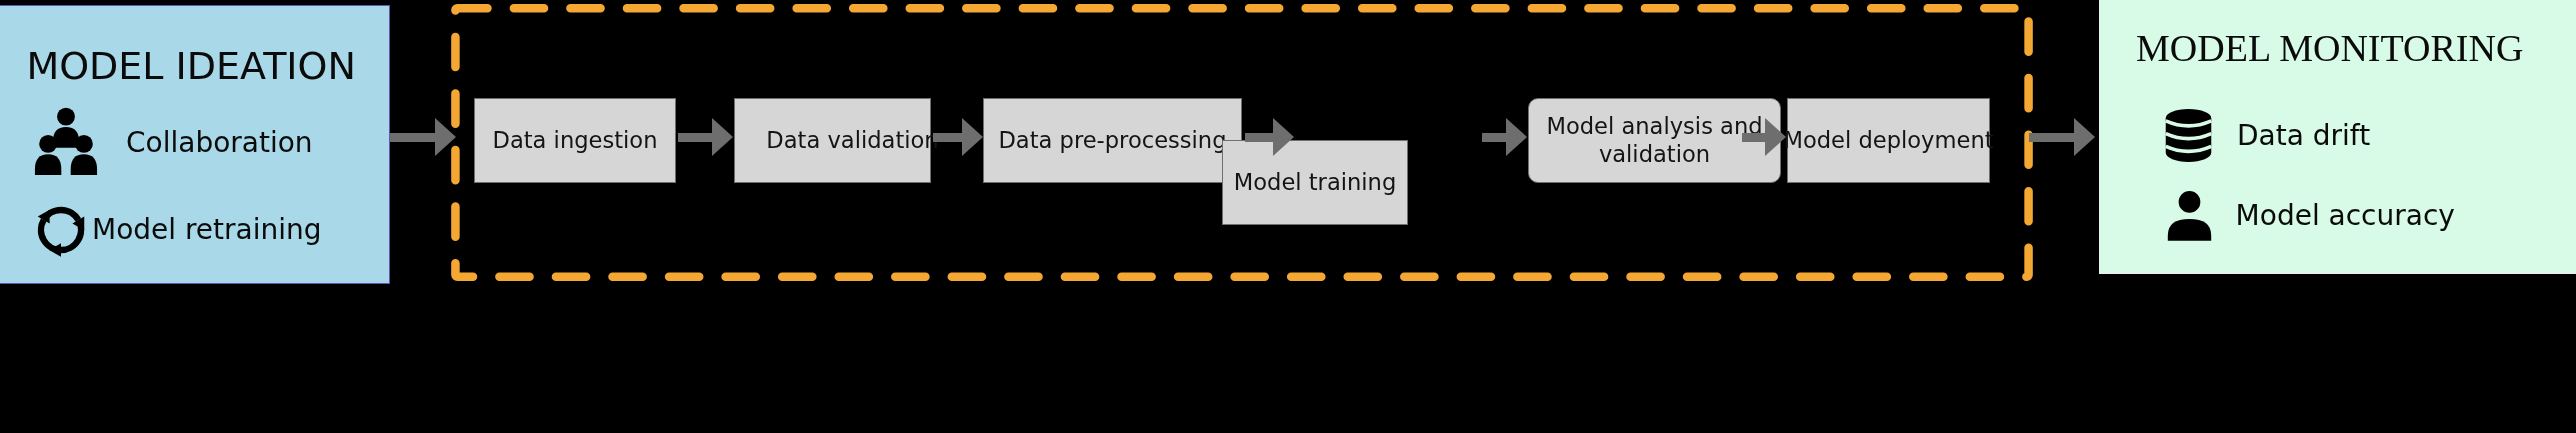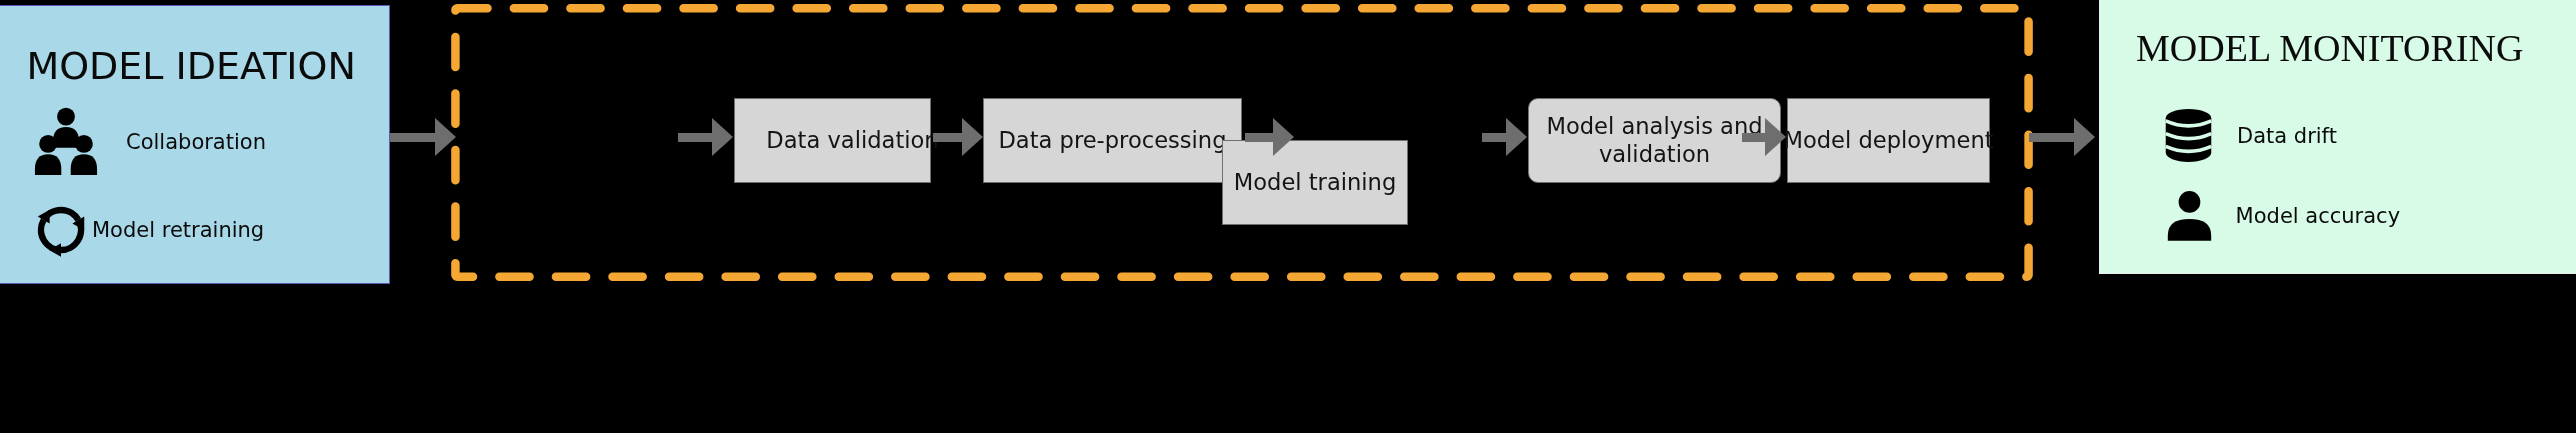--- a/index.html
+++ b/index.html
@@ -28,21 +28,21 @@
   }
   .panel-title{
     position:absolute;
     font-size:38px;line-height:1.1;
     white-space:nowrap;color:#0b0b0b;
   }
   .panel-ideation .panel-title{left:26.4px;top:40px;}
   .panel-monitoring .panel-title{left:36px;top:28px;font-family:Liberation Serif, serif;}
 
   .irow{position:absolute;display:flex;align-items:center;}
-  .irow .ilabel{font-size:21px;white-space:nowrap;color:#0b0b0b;}
+  .irow .ilabel{font-size:28px;white-space:nowrap;color:#0b0b0b;}
   .row-collab{left:34px;top:98px;height:77px;gap:28px;}
   .row-retrain{left:30px;top:191px;height:66px;}
   .row-drift{left:63px;top:107px;height:57px;gap:23px;}
   .row-accuracy{left:66px;top:189px;height:53px;gap:22.6px;text-align:right;}
   .icon{display:block;flex:0 0 auto;}
 
   
   .dash-svg{position:absolute;left:450px;top:2.8px;}
 
   
@@ -118,20 +118,23 @@
         <use href="#cyc" transform="rotate(240 34 34)"></use>
       </svg>
       <span class="ilabel">Model retraining</span>
     </div>
   </div>
 
   <svg class="dash-svg" width="1584" height="279" viewBox="0 0 1680 296">
     <rect x="5.5" y="5.5" width="1669" height="285" rx="2" fill="none" stroke="var(--dash,#F4A733)" stroke-width="9" stroke-dasharray="32 28" stroke-linecap="round"></rect>
   </svg>
 
+  <div class="step step-1">
+    <span>Data ingestion</span>
+  </div>
   <div class="step step-2">
     <span>Data validation</span>
   </div>
   <div class="step step-3">
     <span>Data pre-processing</span>
   </div>
   <div class="step step-4">
     <span>Model training</span>
   </div>
   <div class="step step-5">

